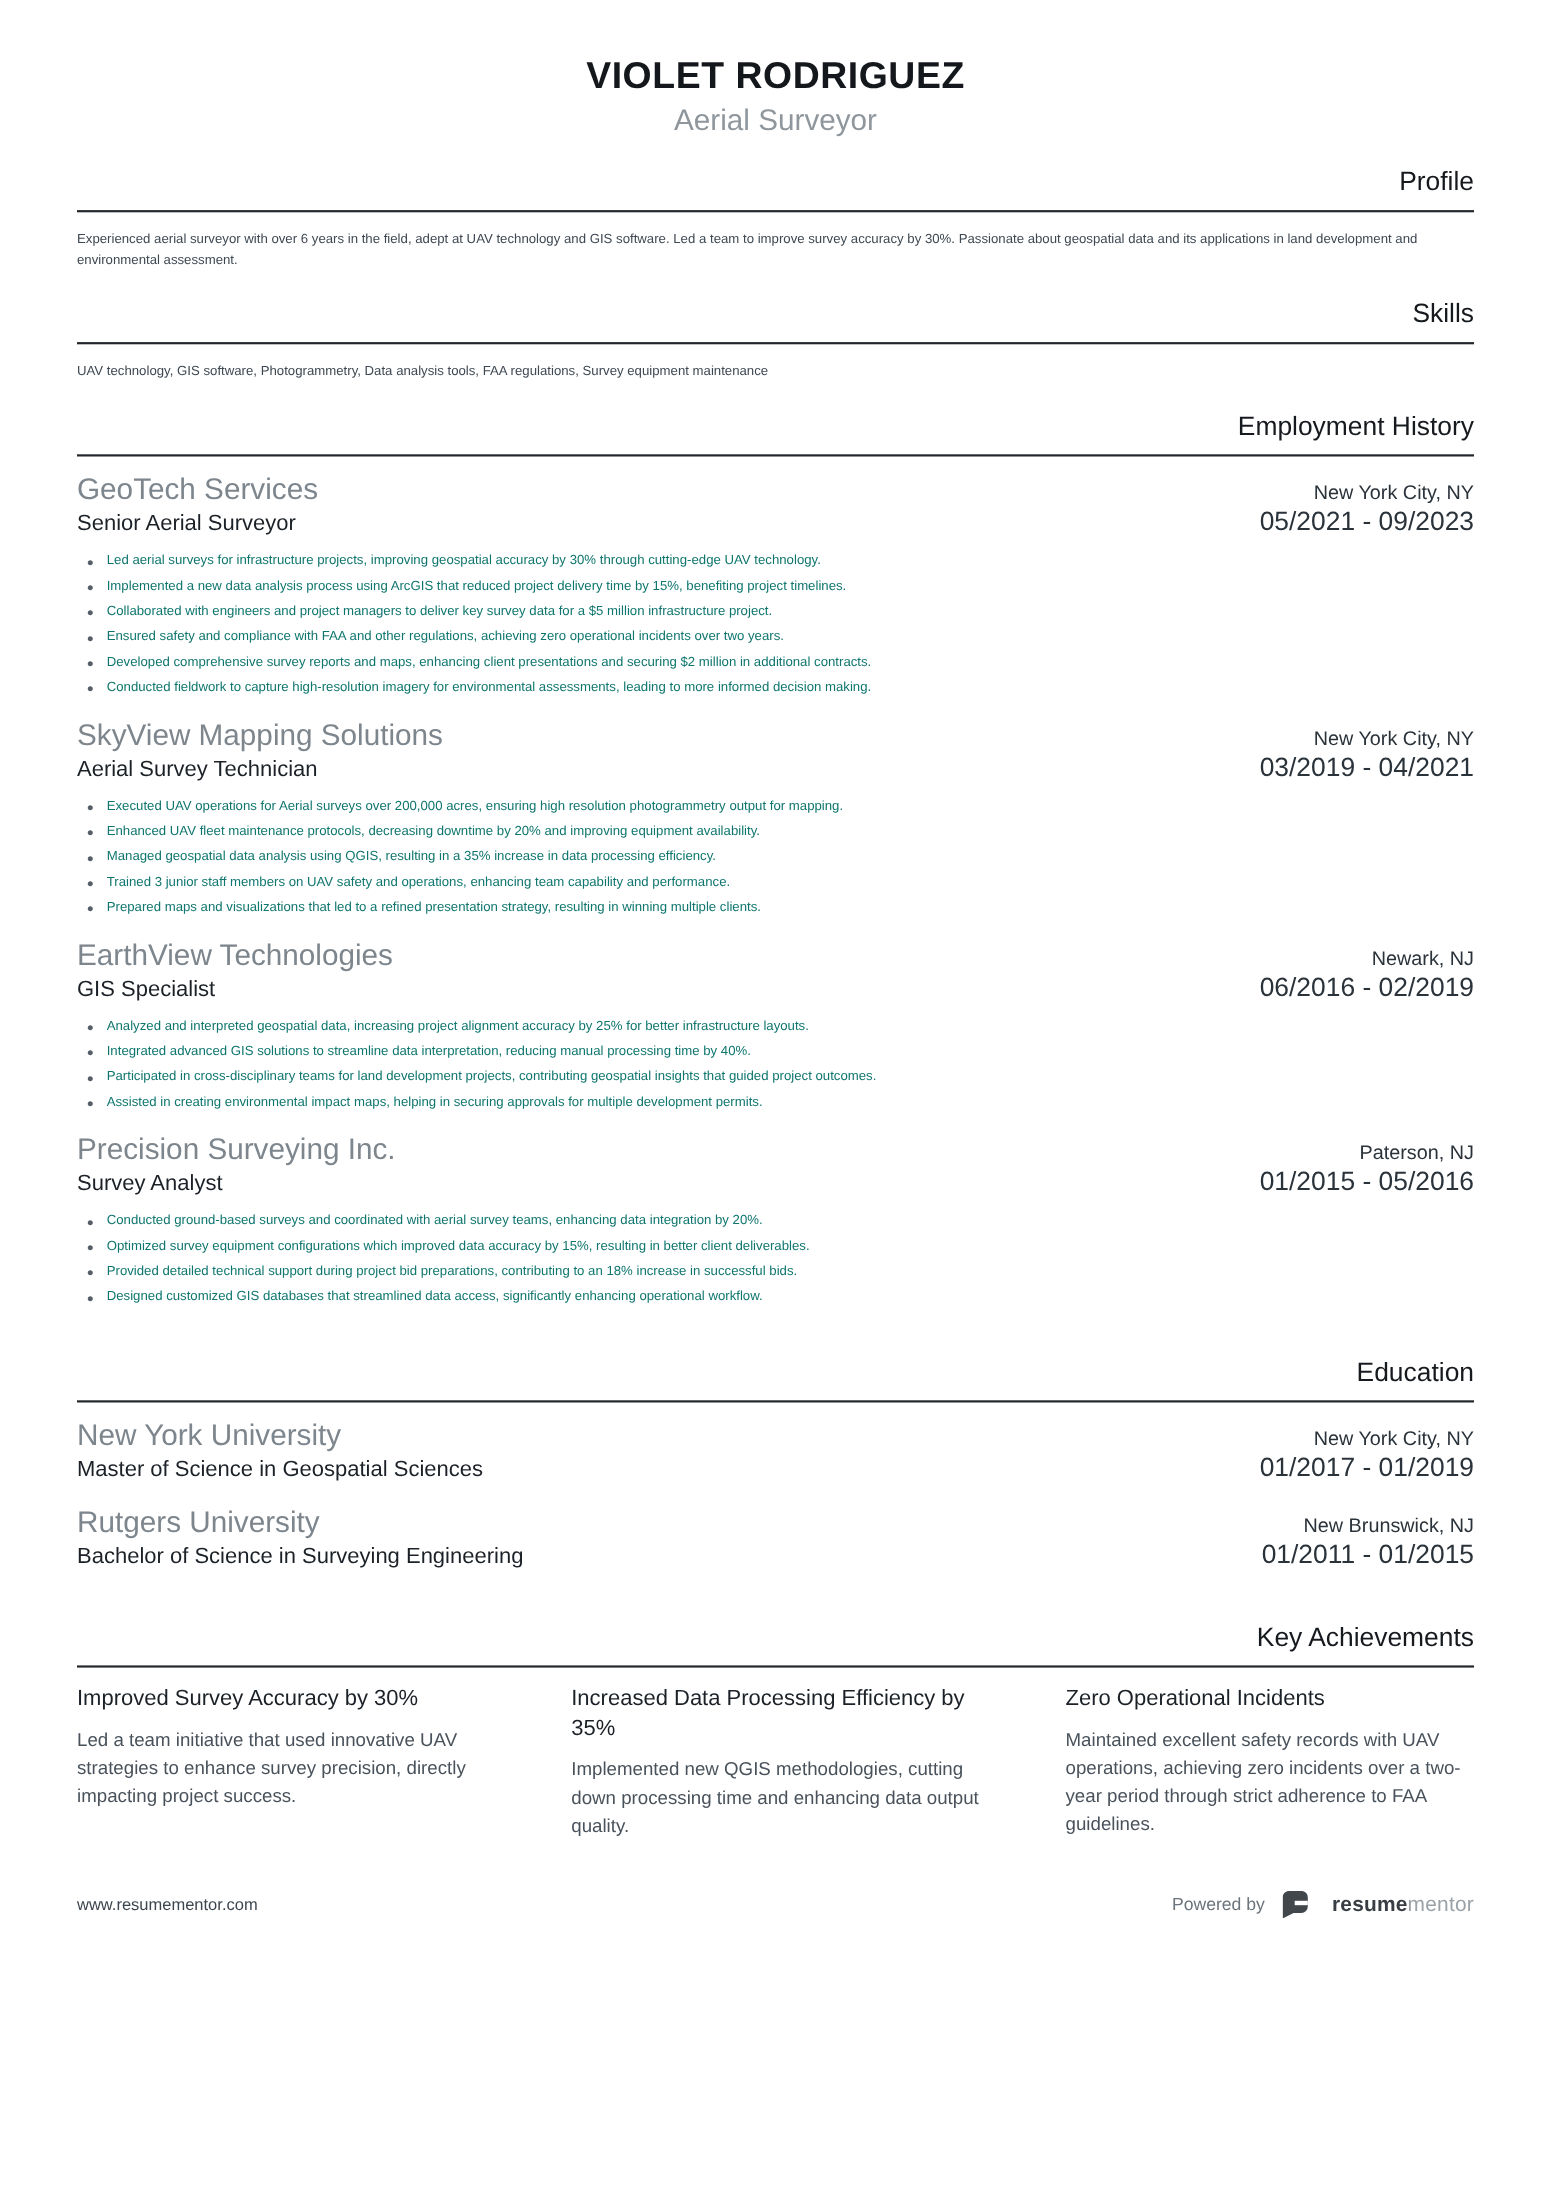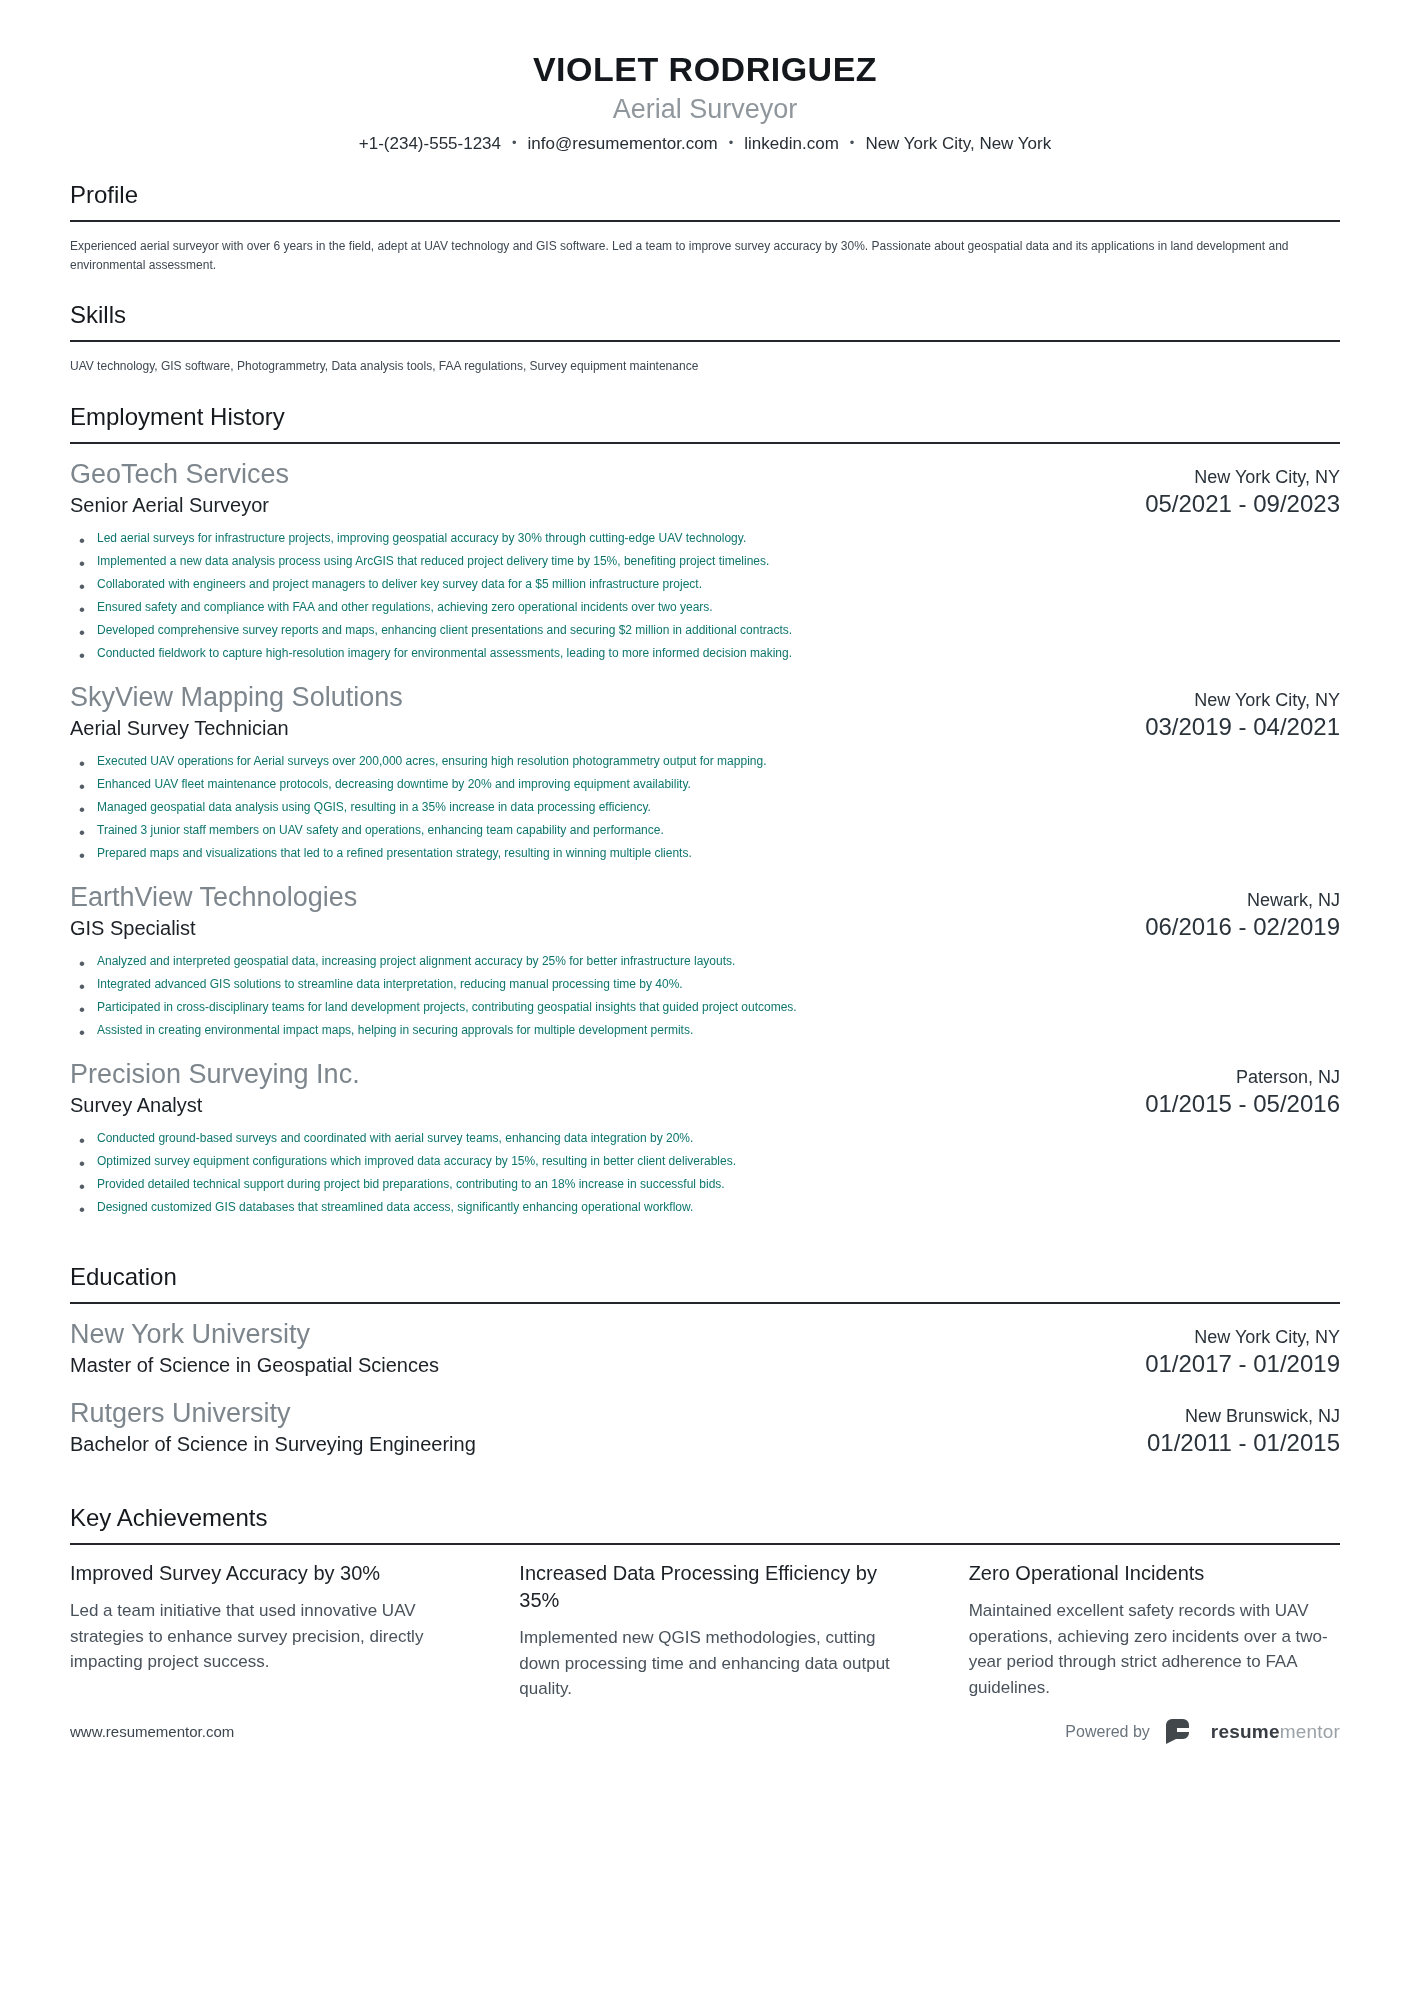--- a/index.html
+++ b/index.html
@@ -9,21 +9,21 @@
     font-family:"Liberation Sans", sans-serif;color:#3e4852;overflow:hidden;background:#fff;
   }
   
   .header{text-align:center;}
   .name{font-size:34px;font-weight:700;letter-spacing:.5px;color:#14171b;margin:0;}
   .sub-title{font-size:27px;color:#8f979d;margin-top:5px;font-weight:400;}
   .contact{margin-top:9px;font-size:17px;color:#272e35;}
   .contact .dot{display:inline-block;margin:0 11px;color:#49525a;font-size:13px;vertical-align:2px;}
   
   .section{margin-top:27px;}
-  .section-heading{text-align:left;font-size:24px;font-weight:500;color:#16191d;margin:0 0 11px;}
+  .section-heading{text-align:right;font-size:24px;font-weight:500;color:#16191d;margin:0 0 11px;}
   .rule{height:2px;background:#23272b;border:none;margin:0 0 15px;}
   .body-text{font-size:12px;line-height:1.55;color:#3e4852;margin:0;}
   
   .entry{margin-bottom:20px;}
   .row-between{display:flex;justify-content:space-between;align-items:baseline;}
   .org{font-size:27px;font-weight:400;color:#7e868d;}
   .place{font-size:18px;color:#2a323a;white-space:nowrap;}
   .role{font-size:20px;font-weight:500;color:#1b2127;margin-top:3px;}
   .dates{font-size:24px;color:#2a323a;white-space:nowrap;}
   ul.bullets{list-style:none;margin:11px 0 0;padding:0;}
@@ -43,21 +43,20 @@
   .logo-mentor{font-size:19px;font-weight:400;color:#9aa1a7;letter-spacing:.2px;}
 </style>
 </head>
 <body>
 
 <div class="page">
 
   <div class="header">
     <h1 class="name">VIOLET RODRIGUEZ</h1>
     <div class="sub-title">Aerial Surveyor</div>
-    <div class="contact"><span>+1-(234)-555-1234</span><span class="dot">•</span><span>info@resumementor.com</span><span class="dot">•</span><span>linkedin.com</span><span class="dot">•</span><span>New York City, New York</span></div>
   </div>
 
   <div class="section">
     <h2 class="section-heading">Profile</h2>
     <hr class="rule">
     <p class="body-text">Experienced aerial surveyor with over 6 years in the field, adept at UAV technology and GIS software. Led a team to improve survey accuracy by 30%. Passionate about geospatial data and its applications in land development and environmental assessment.</p>
   </div>
 
   <div class="section">
     <h2 class="section-heading">Skills</h2>

